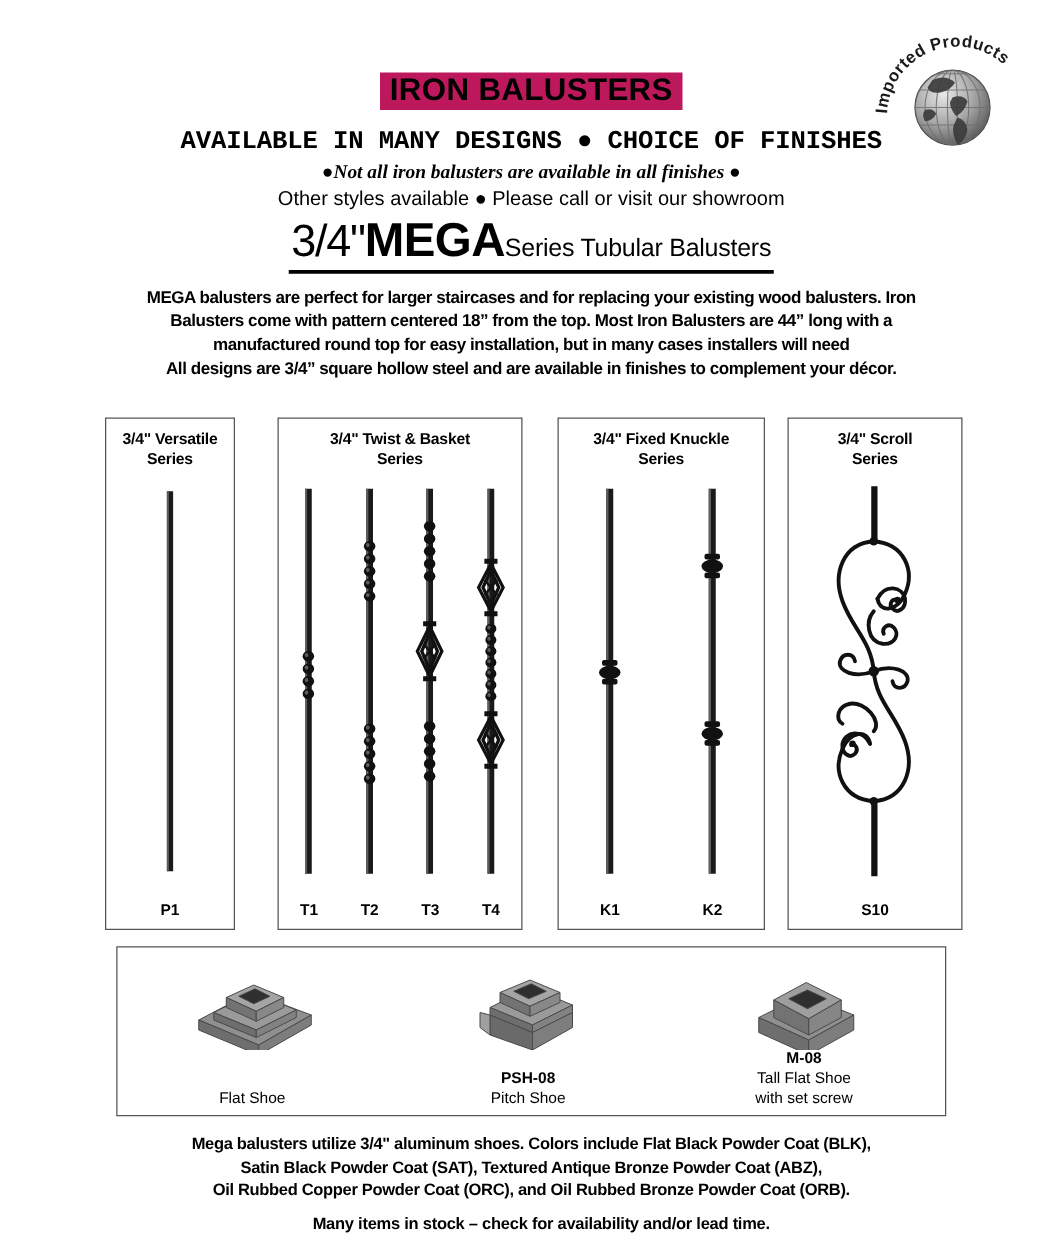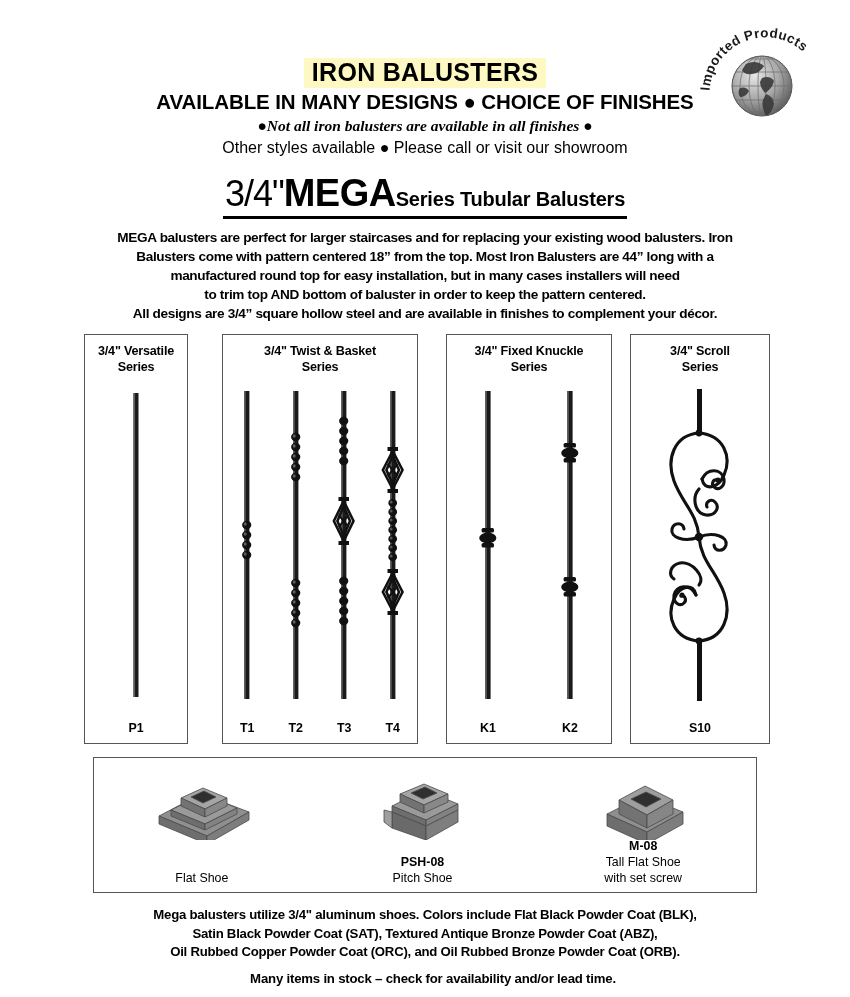--- a/index.html
+++ b/index.html
@@ -10,36 +10,36 @@
   }
   .page{position:relative;width:850px;height:997px;}
 
   
   .logo{position:absolute;left:700px;top:28px;width:120px;height:100px;}
   .logo svg{display:block;}
 
   
   .hdr{position:absolute;left:0;top:58px;width:850px;text-align:center;}
   .title-hl{
-    display:inline-block;background:#fef9c3;
+    display:inline-block;background:#be185d;
     font-size:25px;font-weight:bold;letter-spacing:.3px;
     padding:1px 8px 2px 8px;line-height:1.08;
   }
-  .sub1{font-size:20.5px;font-weight:bold;margin-top:2px;line-height:1.18;
-        letter-spacing:-0.1px;}
+  .sub1{font-size:20.5px;font-weight:bold;margin-top:14px;line-height:1.18;
+        letter-spacing:-0.1px;font-family:Liberation Mono, monospace;}
   .sub2{font-size:15.5px;font-style:italic;font-weight:bold;margin-top:3px;line-height:1.2;font-family:Liberation Serif, serif;}
   .sub3{font-size:16px;margin-top:2px;line-height:1.2;}
 
   
   .mega-wrap{position:absolute;left:0;top:172px;width:850px;text-align:center;}
   .mega{display:inline-block;border-bottom:3px solid #000;padding:0 2px 1px 2px;
         white-space:nowrap;}
   .mega .frac{font-size:36px;font-weight:400;letter-spacing:-1px;}
   .mega .word{font-size:38px;font-weight:bold;letter-spacing:-0.5px;}
-  .mega .ser{font-size:20px;font-weight:700;letter-spacing:-0.2px;}
+  .mega .ser{font-size:20px;font-weight:400;letter-spacing:-0.2px;}
 
   
   .desc{position:absolute;left:62px;top:228px;width:726px;text-align:center;
         font-size:13.6px;font-weight:bold;line-height:1.40;letter-spacing:-0.35px;}
 
   
   .panels{position:absolute;left:84px;top:334px;width:686px;height:410px;}
   .panel{position:absolute;top:0;height:410px;border:1.3px solid #555;
          box-sizing:border-box;background:#fff;}
   .p-versatile{left:0;width:104px;}
@@ -124,21 +124,20 @@
   </div>
 
   <div class="mega-wrap">
     <span class="mega"><span class="frac">3/4"</span><span class="word">MEGA</span><span class="ser">Series Tubular Balusters</span></span>
   </div>
 
   <div class="desc">
     <div>MEGA balusters are perfect for larger staircases and for replacing your existing wood balusters.  Iron</div>
     <div>Balusters come with pattern centered 18” from the top. Most Iron Balusters are 44” long with a</div>
     <div>manufactured round top for easy installation, but in many cases installers will need</div>
-    <div>to trim top AND bottom of baluster in order to keep the pattern centered.</div>
     <div>All designs are 3/4” square hollow steel and are available in finishes to complement your décor.</div>
   </div>
 
   <div class="panels">
 
     <div class="panel p-versatile">
       <div class="phead">
         <div>3/4" Versatile</div>
         <div>Series</div>
       </div>

